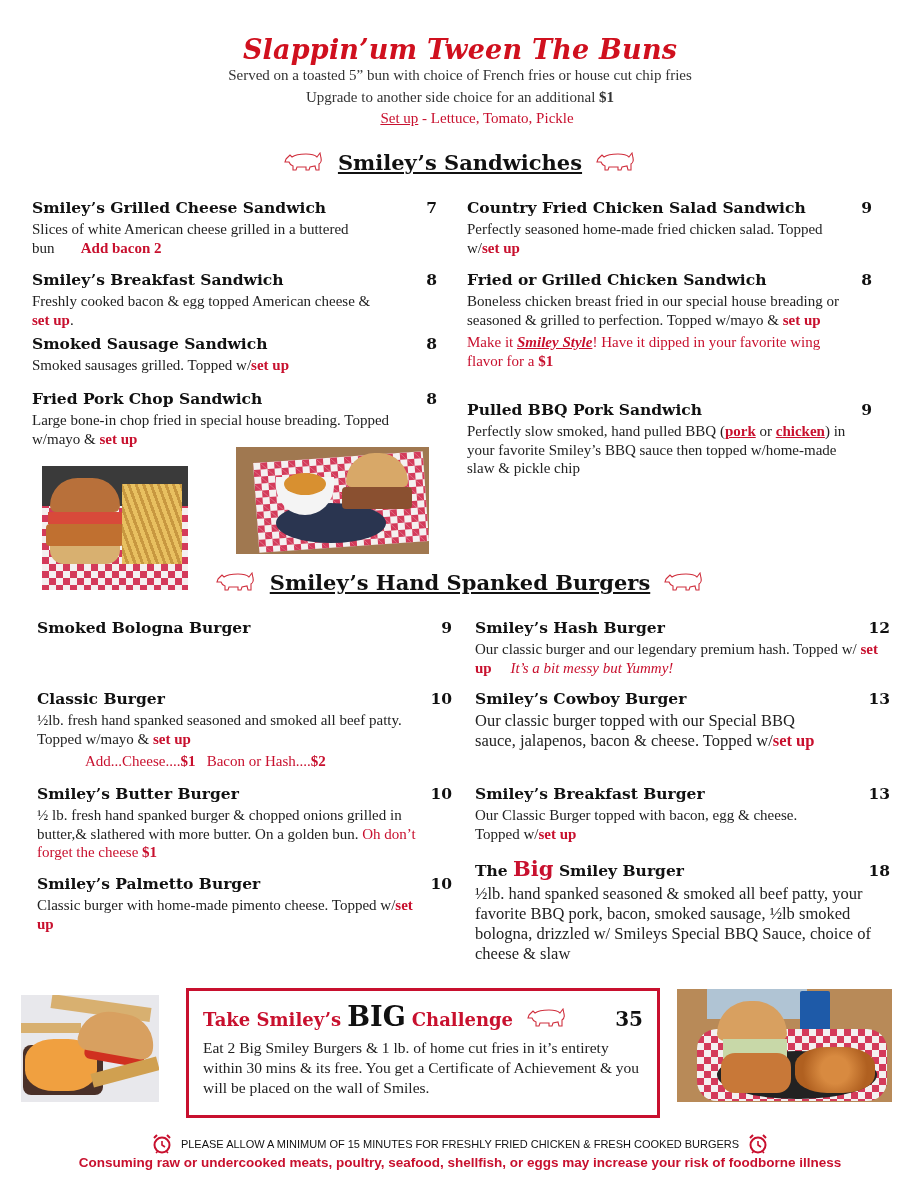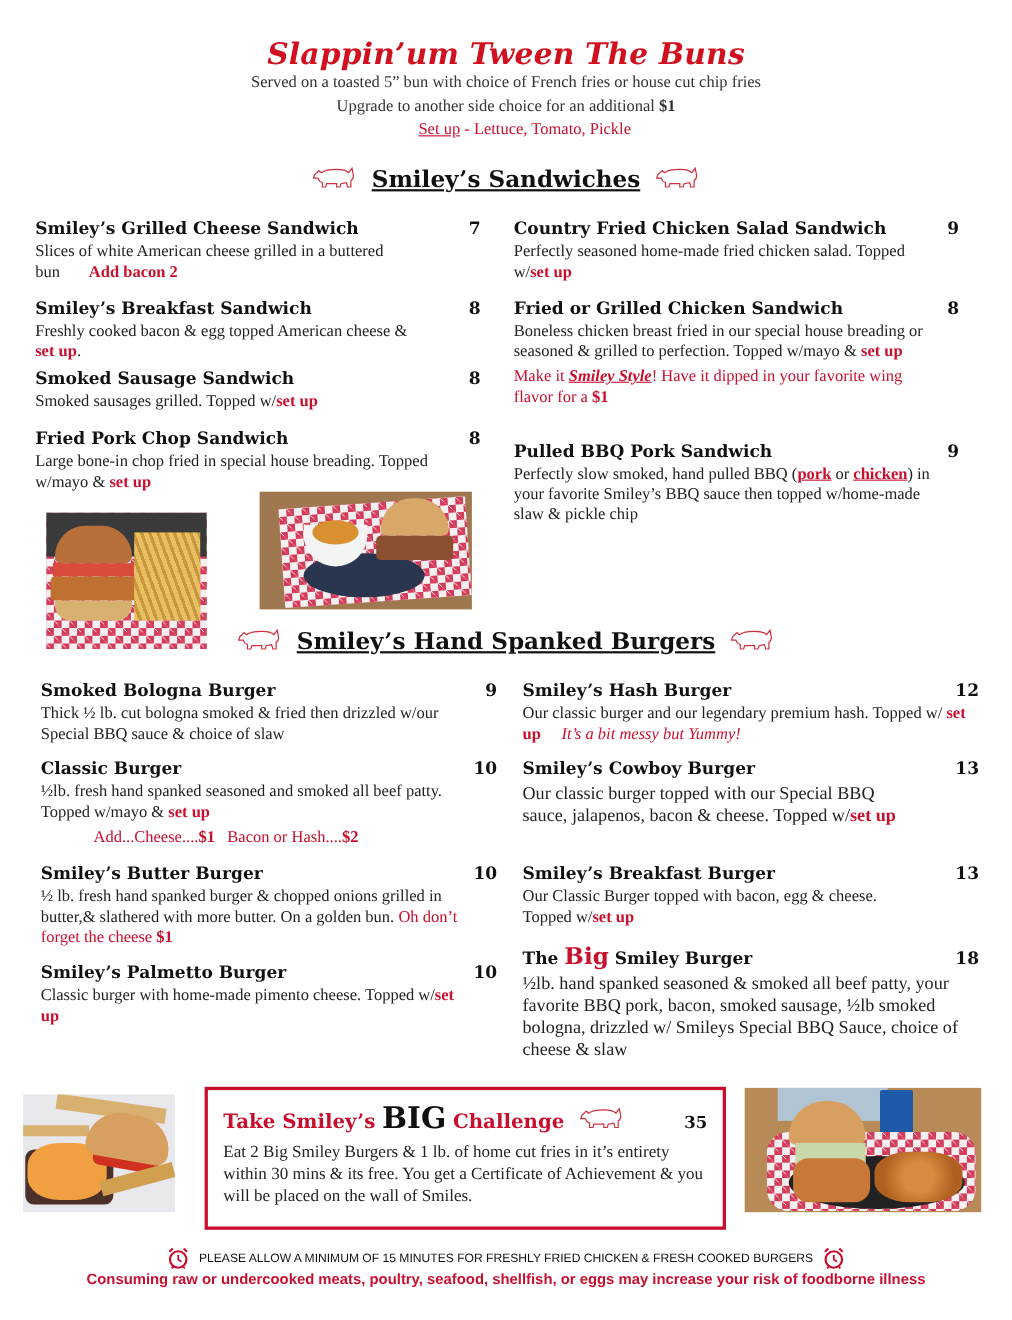--- a/index.html
+++ b/index.html
@@ -41,21 +41,21 @@
     background-image:
       linear-gradient(45deg, #d43a5a 25%, transparent 25%, transparent 75%, #d43a5a 75%),
       linear-gradient(45deg, #d43a5a 25%, transparent 25%, transparent 75%, #d43a5a 75%);
     background-size: 14px 14px; background-position: 0 0, 7px 7px; }
 
   
   .challenge { position: absolute; left: 186px; top: 988px; width: 474px; height: 130px; border: 3px solid #c8102e; padding: 10px 14px; }
   .challenge-head { display: flex; align-items: baseline; }
   .ch-red { font-family: "DejaVu Serif", serif; font-weight: bold; color: #c8102e; font-size: 18px; }
   .ch-big { font-family: "DejaVu Serif", serif; font-weight: bold; color: #111; font-size: 27px; margin: 0 6px; }
-  .ch-price { font-family: "DejaVu Serif", serif; font-weight: bold; font-size: 15px; margin-left: auto; color:#111; }
+  .ch-price { font-family: "DejaVu Serif", serif; font-weight: bold; font-size: 20px; margin-left: auto; color:#111; }
   .ch-desc { font-family: "Liberation Serif", serif; font-size: 15.5px; line-height: 20px; color: #222; margin-top: 6px; }
 
   
   .footer1 { position: absolute; left: 0; width: 920px; top: 1133px; text-align: center; font-family: "Liberation Sans", sans-serif; font-size: 11px; color: #111; display:flex; justify-content:center; align-items:center; gap:8px; }
   .footer2 { position: absolute; left: 0; width: 920px; top: 1155px; text-align: center; font-family: "Liberation Sans", sans-serif; font-weight: bold; font-size: 13.5px; color: #c8102e; }
   .clock { width: 22px; height: 22px; }
 </style>
 </head>
 <body>
 
@@ -160,21 +160,20 @@
         <path d="M3 8 L6 5 L8 7 Q12 4 22 4 Q30 4 33 7 L36 3 L37 8 Q38 12 35 14 L35 20 L32 20 L31 16 L26 17 L25 20 L22 20 L22 17 L13 17 L12 20 L9 20 L9 16 Q6 15 5 12 L1 12 L2 9 Z" fill="none" stroke="#d0303e" stroke-width="1.1"></path>
       </svg>
   </div>
 </div>
 
 <div class="item" style="left:37px; top:618px; width:415px;">
   <div class="item-head">
       <span class="item-name">Smoked Bologna Burger</span>
       <span class="item-price">9</span>
     </div>
-  <div class="item-desc" style="width:390px;">Thick ½ lb. cut bologna smoked &amp; fried then drizzled w/our Special BBQ sauce &amp; choice of slaw</div>
 </div>
 
 <div class="item" style="left:37px; top:689px; width:415px;">
   <div class="item-head">
       <span class="item-name">Classic Burger</span>
       <span class="item-price">10</span>
     </div>
   <div class="item-desc" style="width:390px;"><span>½lb. fresh hand spanked seasoned and smoked all beef patty. Topped w/mayo &amp; </span><span class="setup">set up</span></div>
   <div class="note" style="margin-top:4px; padding-left:48px;"><span>Add...Cheese....</span><b>$1</b>&nbsp;&nbsp;&nbsp;<span>Bacon or Hash....</span><b>$2</b></div>
 </div>

